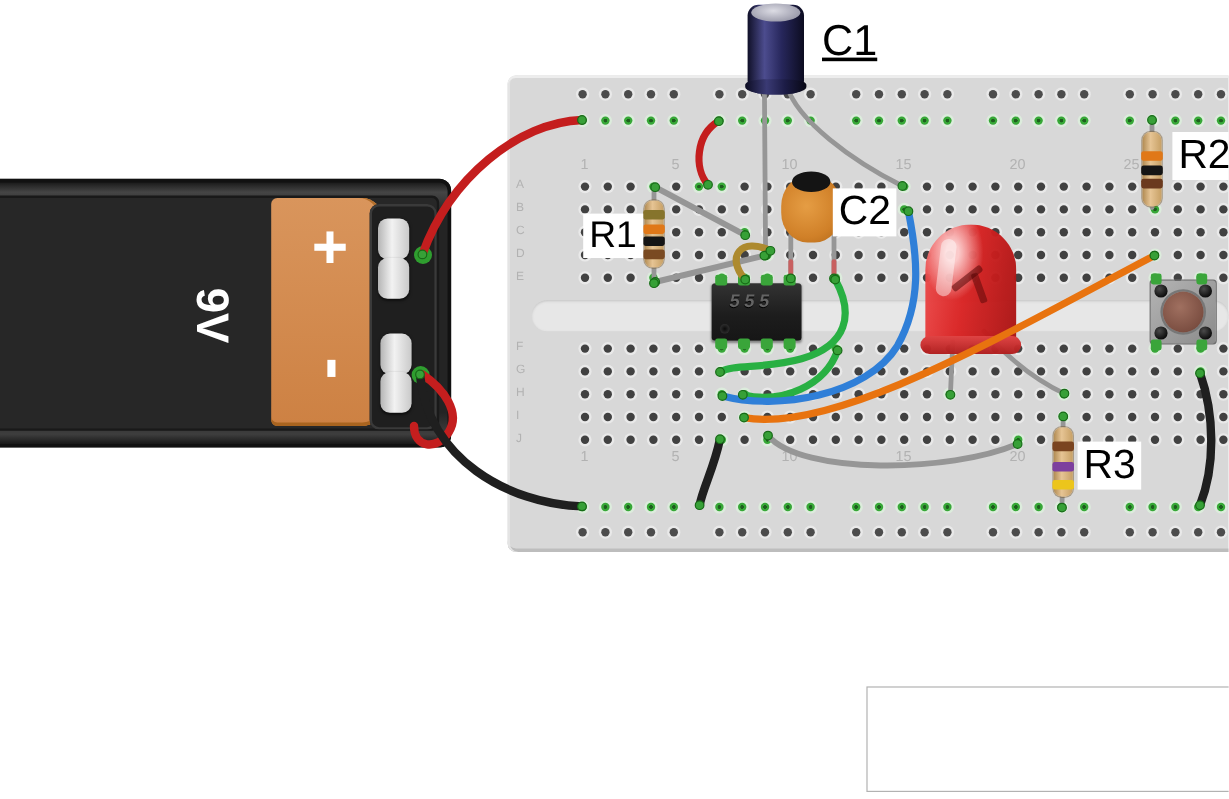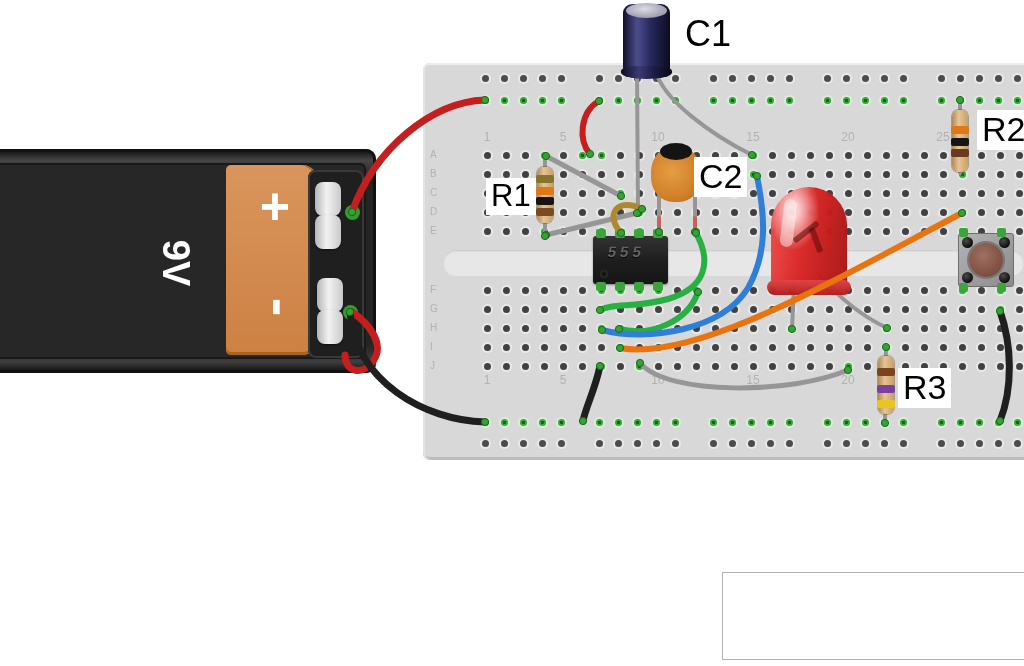--- a/index.html
+++ b/index.html
@@ -90,21 +90,21 @@
        background:rgba(255,255,255,.45);transform:rotate(7deg);}
   .led::after{content:"";position:absolute;left:-4px;right:-4px;bottom:-2px;height:15px;border-radius:8px;
        background:linear-gradient(180deg,#e04040,#b01d1d);}
   .led-mark1{position:absolute;left:20px;top:42px;width:30px;height:6px;background:rgba(80,0,0,.55);
              transform:rotate(-38deg);border-radius:2px;}
   .led-mark2{position:absolute;left:42px;top:40px;width:6px;height:26px;background:rgba(80,0,0,.5);
              transform:rotate(-20deg);border-radius:2px;}
 
   
   .plabel{position:absolute;color:#000;background:#fff;font-size:34px;line-height:1.05;padding:2px 5px;}
-  .plabel.nobg{background:transparent;}
+  .plabel.nobg{background:transparent;text-decoration:underline;}
 
   .notebox{position:absolute;left:722px;top:572px;width:310px;height:86px;background:#fff;
            border:1px solid #b2b2b2;}
 </style>
 </head>
 <body>
 
 <div class="stage">
 
   <div class="board" id="board">

